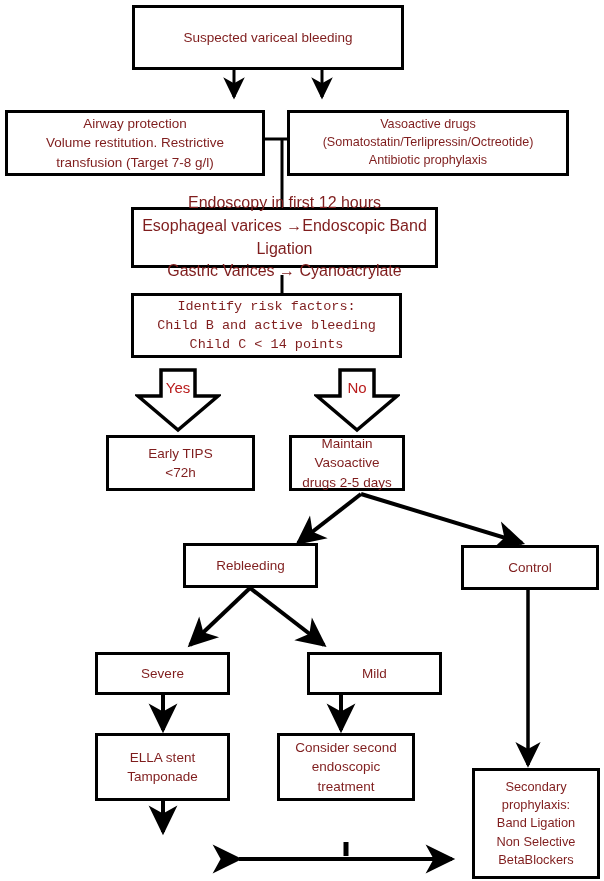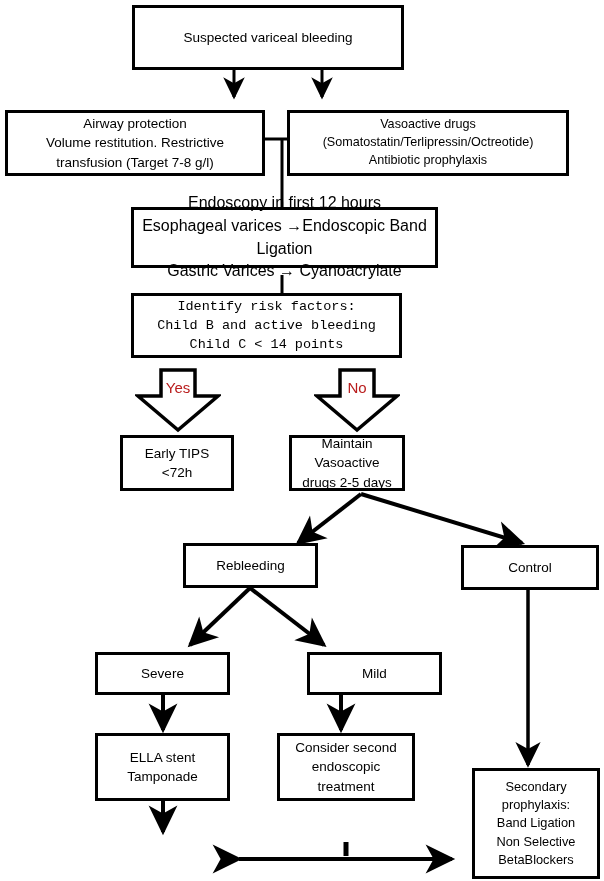--- a/index.html
+++ b/index.html
@@ -17,21 +17,21 @@
   }
   .node {
     position: absolute;
     box-sizing: border-box;
     border: 3px solid #000000;
     background: #ffffff;
     display: flex;
     align-items: center;
     justify-content: center;
     text-align: center;
-    color: #000000;
+    color: #7f1d1d;
     font-size: 13.5px;
     line-height: 1.42;
     z-index: 3;
     white-space: pre-line;
     padding: 2px 4px;
   }
   svg.links {
     position: absolute;
     left: 0;
     top: 0;
@@ -124,21 +124,21 @@
 Antibiotic prophylaxis</div>
 
   <div class="node" style="left:131px; top:207px; width:307px; height:61px; font-size:16px;">Endoscopy in first 12 hours
 Esophageal varices →Endoscopic Band Ligation
 Gastric Varices →  Cyanoacrylate</div>
 
   <div class="node" style="left:131px; top:293px; width:271px; height:65px;font-family:Liberation Mono, monospace;">Identify risk factors:
 Child B and active bleeding
 Child C &lt; 14 points</div>
 
-  <div class="node" style="left:120px; top:435px; width:114px; height:56px;">Early TIPS
+  <div class="node" style="left:106px; top:435px; width:149px; height:56px;">Early TIPS
 &lt;72h</div>
 
   <div class="node" style="left:289px; top:435px; width:116px; height:56px;">Maintain Vasoactive
 drugs 2-5 days</div>
 
   <div class="node" style="left:183px; top:543px; width:135px; height:45px;">Rebleeding</div>
 
   <div class="node" style="left:461px; top:545px; width:138px; height:45px;">Control</div>
 
   <div class="node" style="left:95px; top:652px; width:135px; height:43px;">Severe</div>

